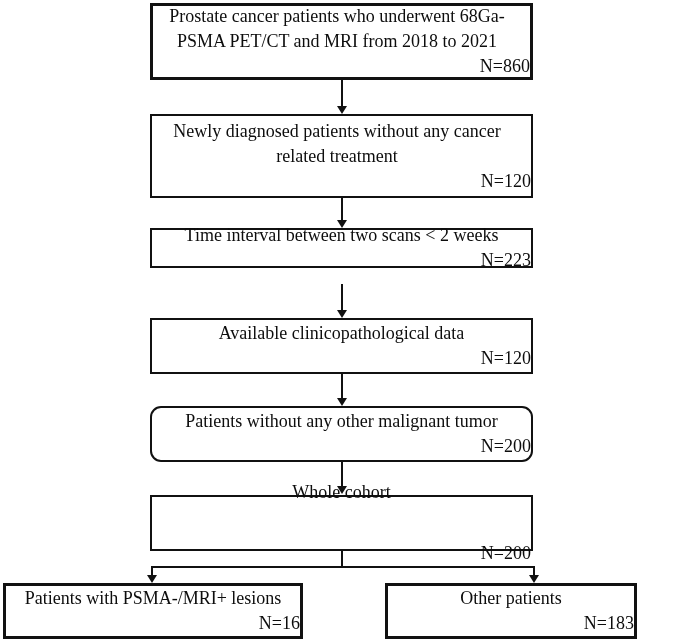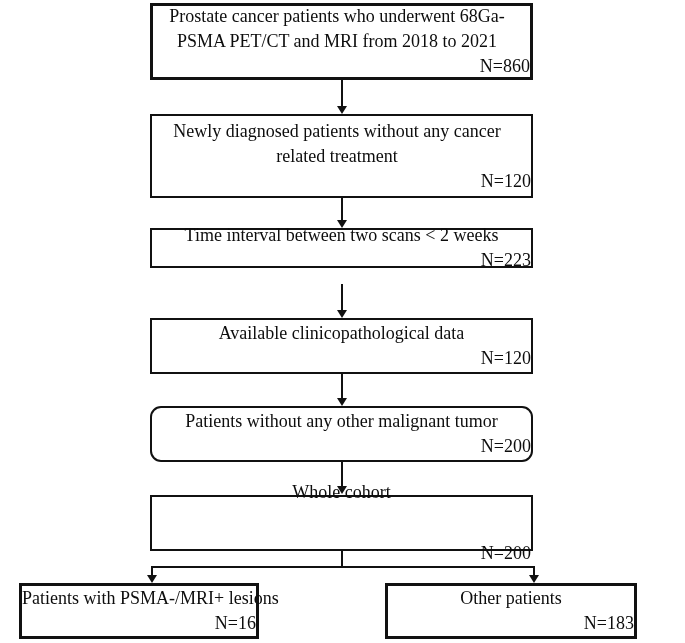--- a/index.html
+++ b/index.html
@@ -63,21 +63,21 @@
     border-top: 8px solid #111111;
   }
 
   
   .box-1 { left: 150px; top: 3px;   width: 383px; height: 77px; }
   .box-2 { left: 150px; top: 114px; width: 383px; height: 84px; }
   .box-3 { left: 150px; top: 228px; width: 383px; height: 40px; }
   .box-4 { left: 150px; top: 318px; width: 383px; height: 56px; }
   .box-5 { left: 150px; top: 406px; width: 383px; height: 56px; border-radius: 11px; }
   .box-6 { left: 150px; top: 495px; width: 383px; height: 56px; gap: 36px; }
-  .box-7 { left: 19px;   top: 583px; width: 240px; height: 56px; }
+  .box-7 { left: 3px;   top: 583px; width: 300px; height: 56px; }
   .box-8 { left: 385px; top: 583px; width: 252px; height: 56px; }
 </style>
 </head>
 <body>
 
 <div class="canvas">
 
   <div class="flow-box thick box-1">
     <div class="line left">Prostate cancer patients who underwent 68Ga-</div>
     <div class="line left">PSMA PET/CT and MRI from 2018 to 2021</div>

